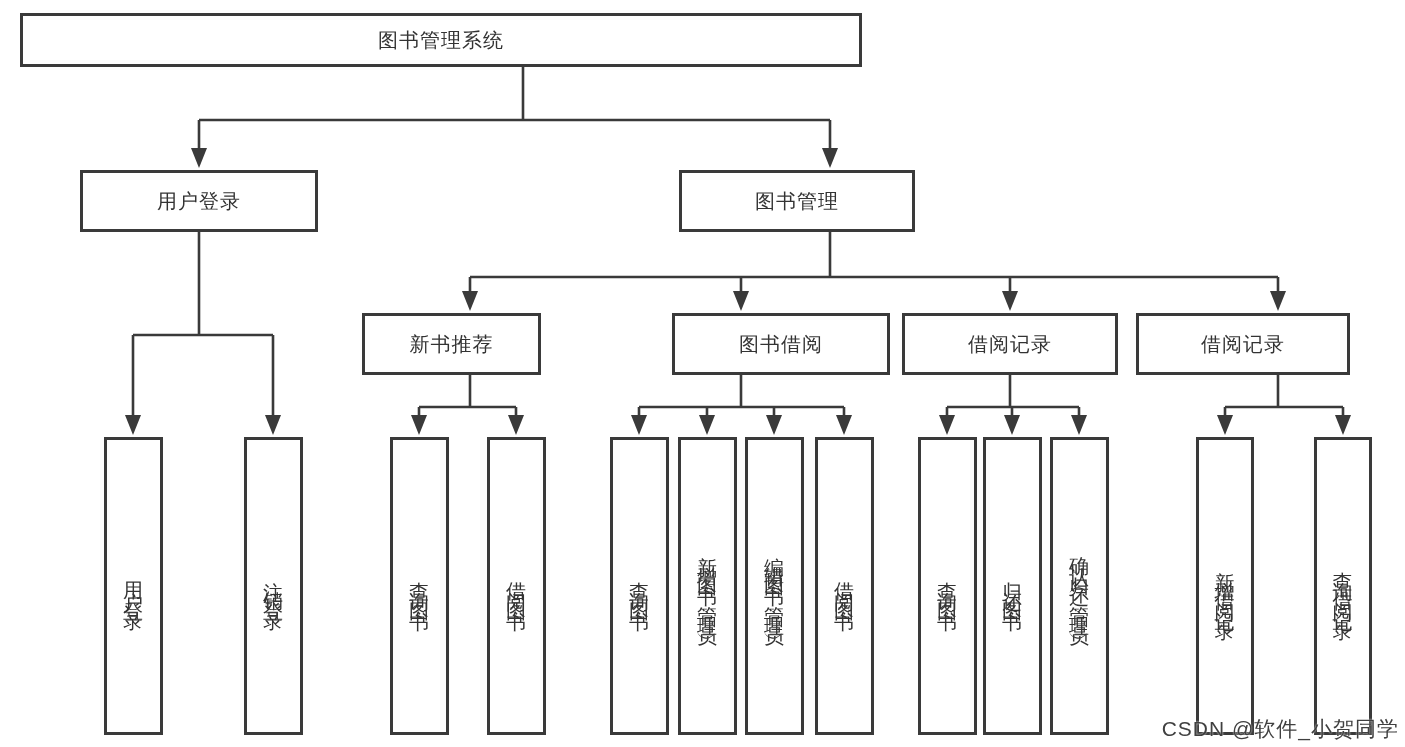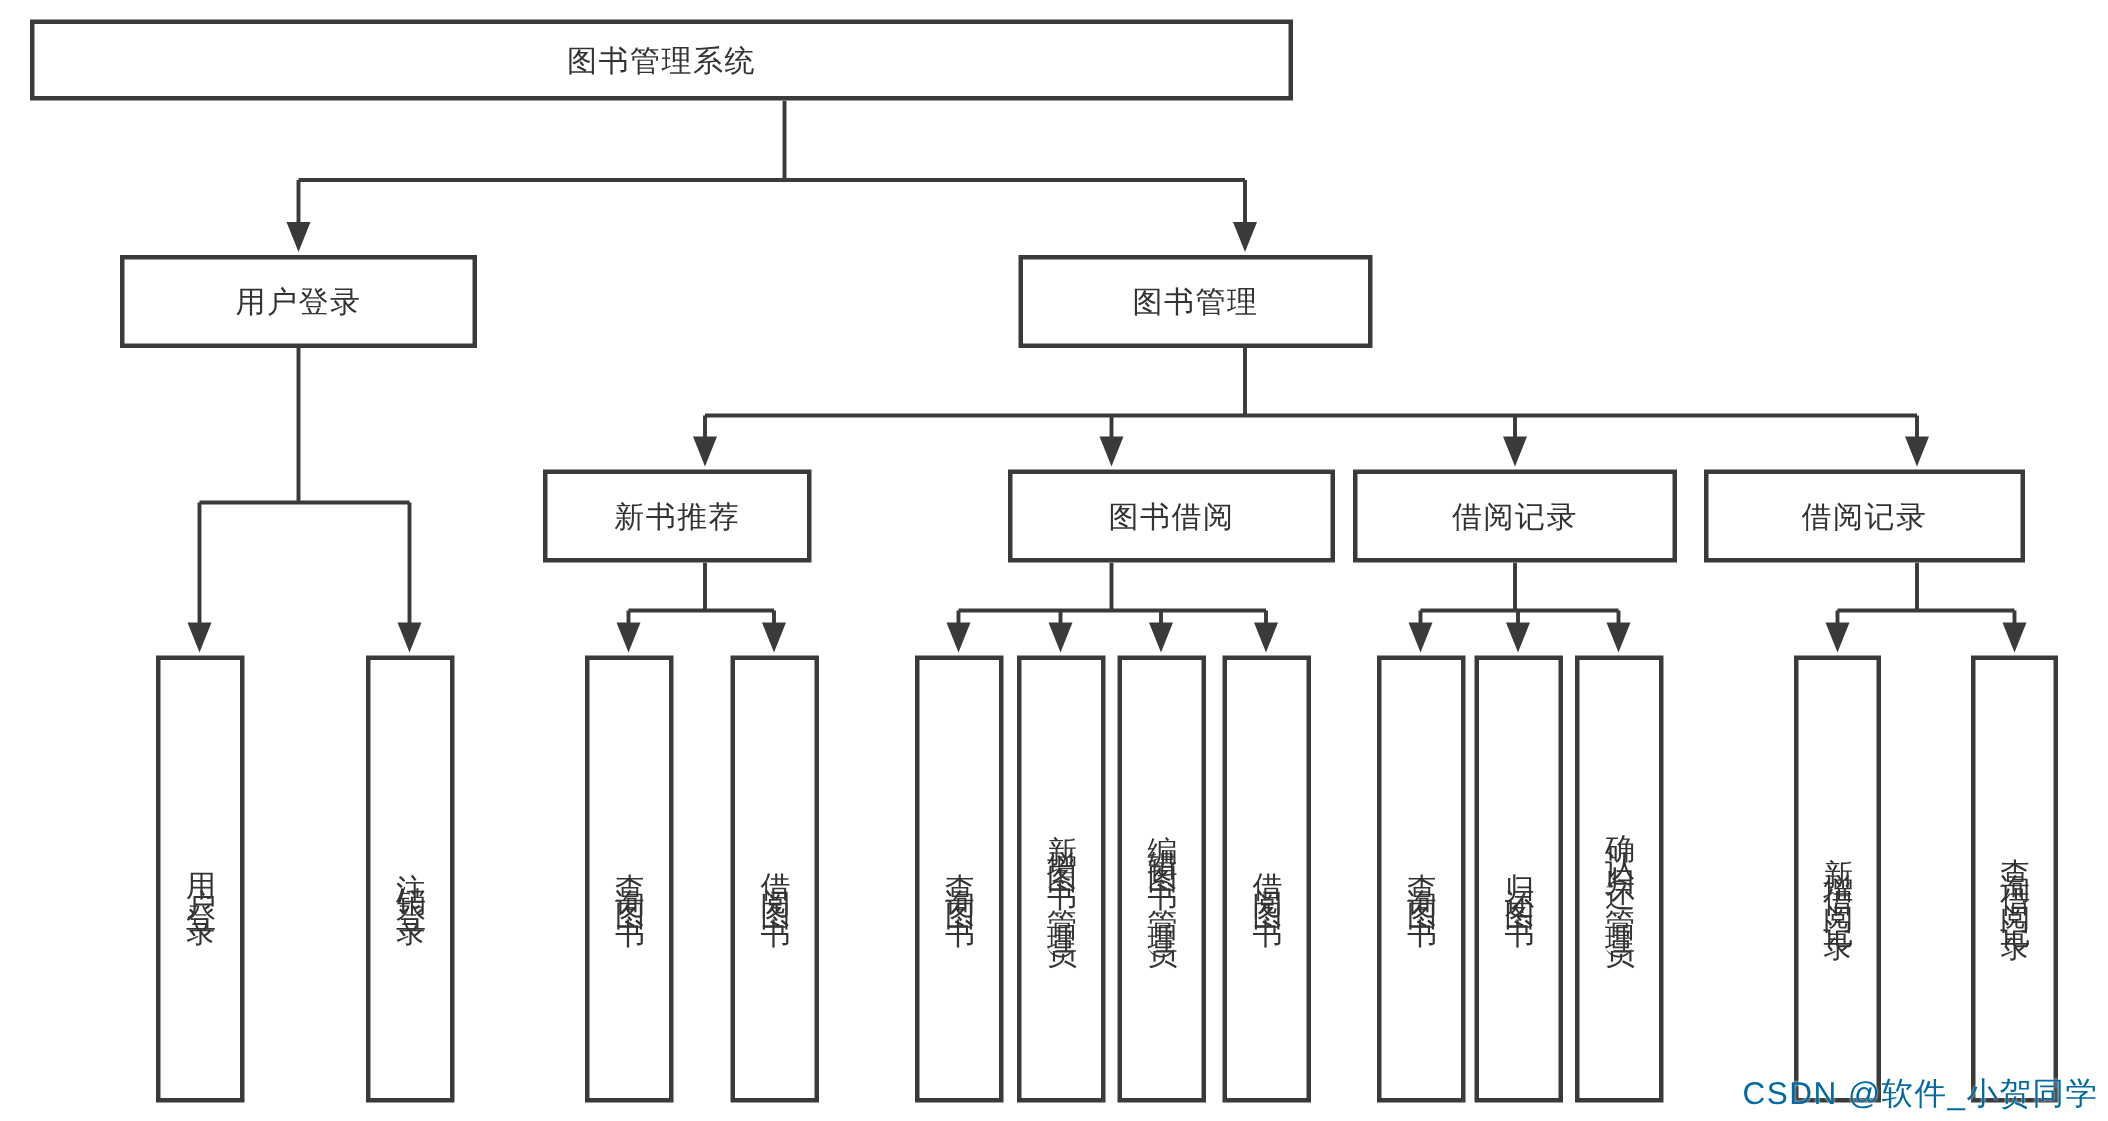--- a/index.html
+++ b/index.html
@@ -20,21 +20,21 @@
     border:3px solid #3a3a3a;background:#ffffff;color:#333333;
     display:flex;align-items:center;justify-content:center;
     font-size:20px;
   }
   .vbox span{
     writing-mode:vertical-rl;text-orientation:mixed;
     letter-spacing:10px;line-height:1;white-space:nowrap;
   }
   #watermark{
     position:absolute;right:6px;top:715px;z-index:3;
-    font-size:21px;color:#0369a1;letter-spacing:1px;
+    font-size:21px;color:#404040;letter-spacing:1px;
     text-shadow:0 0 2px #ffffff;
   }
 </style>
 </head>
 <body>
 
 <svg id="connectors" width="1405" height="747" viewBox="0 0 1405 747">
   <g stroke="#3a3a3a" stroke-width="2.6" fill="none">
 
     <path d="M523 67 V120 M199 120 H830 M199 120 V150 M830 120 V150"></path>

